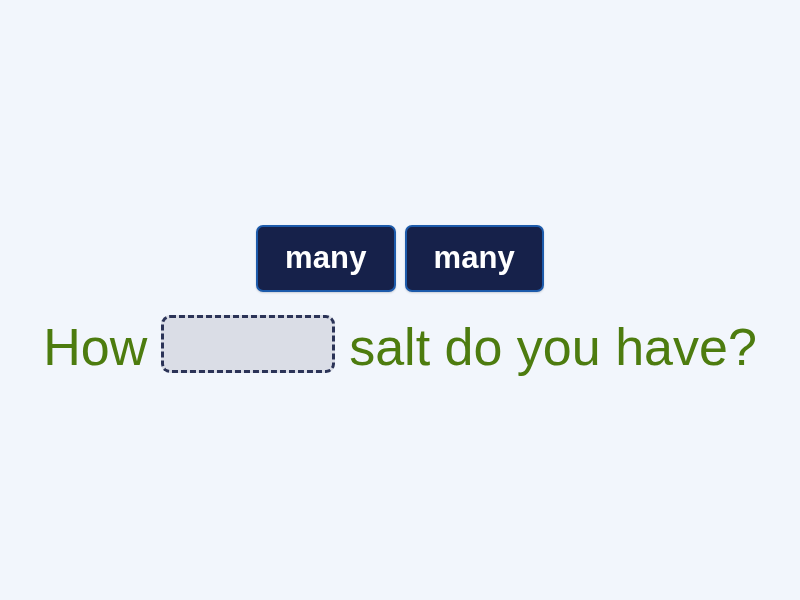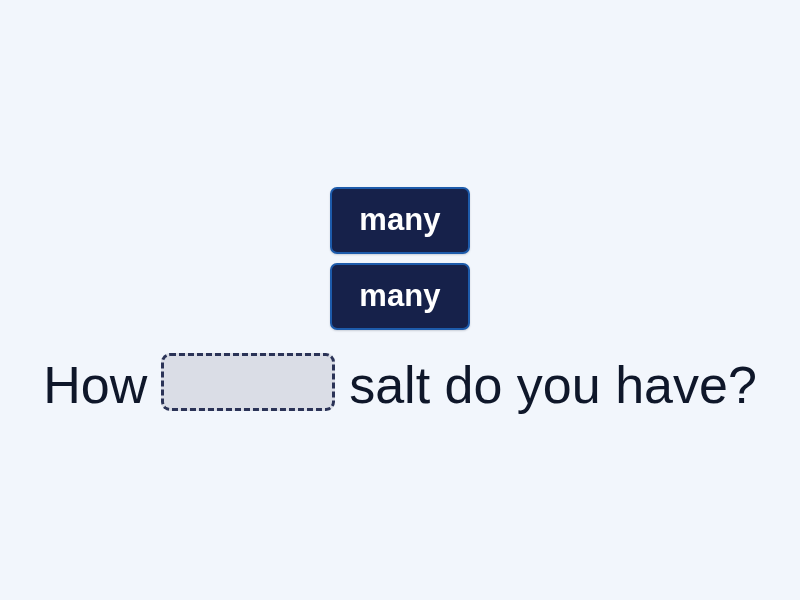--- a/index.html
+++ b/index.html
@@ -24,21 +24,20 @@
     height: 600px;
     display: flex;
     flex-direction: column;
     align-items: center;
     justify-content: center;
   }
 
   
   #word-bank {
     display: flex;
-    flex-direction: column;
     align-items: center;
     justify-content: center;
     gap: 9px;
     margin-bottom: 26px;
   }
 
   .word-tile {
     background: #16214a;
     border: 2px solid #1d5bab;
     border-radius: 7px;
@@ -63,21 +62,21 @@
     align-items: center;
     justify-content: center;
     white-space: nowrap;
     color: #141b34;
     font-size: 52px;
     font-weight: 400;
     line-height: 1;
   }
 
   .sentence-text {
-    color: #0f172a;
+    color: #4d7c0f;
     user-select: none;
   }
 
   .sentence-text.lead {
     padding-right: 14px;
   }
 
   .sentence-text.trail {
     padding-left: 14px;
   }

